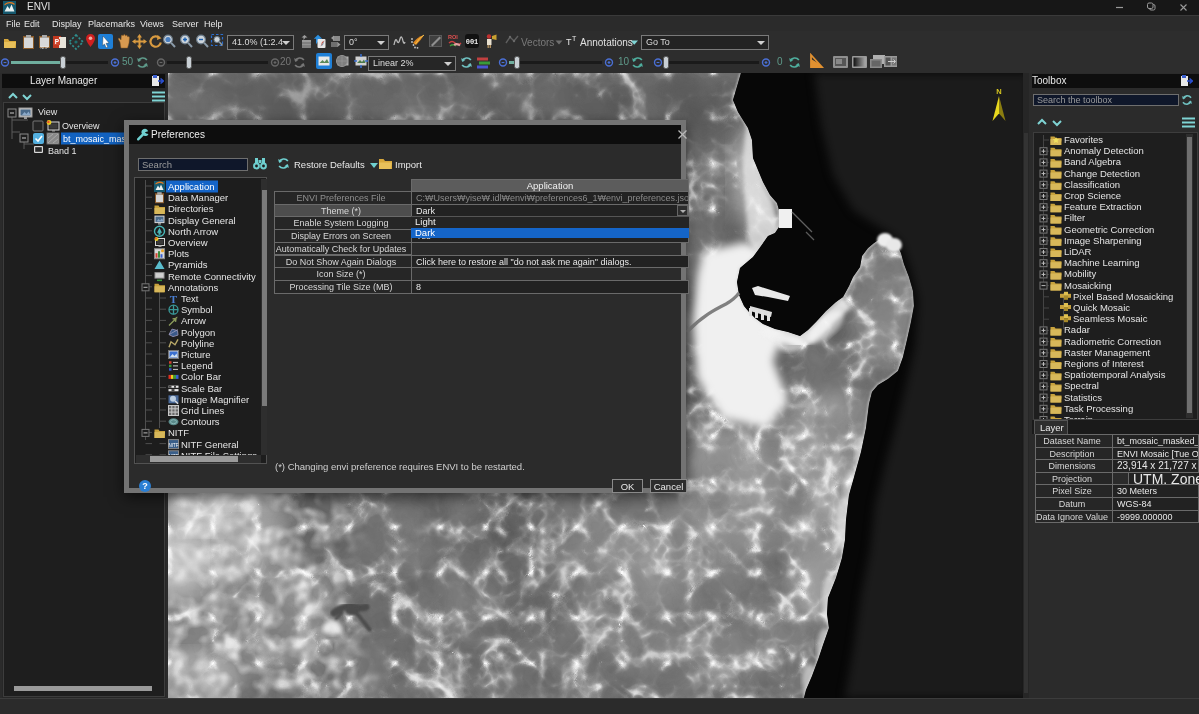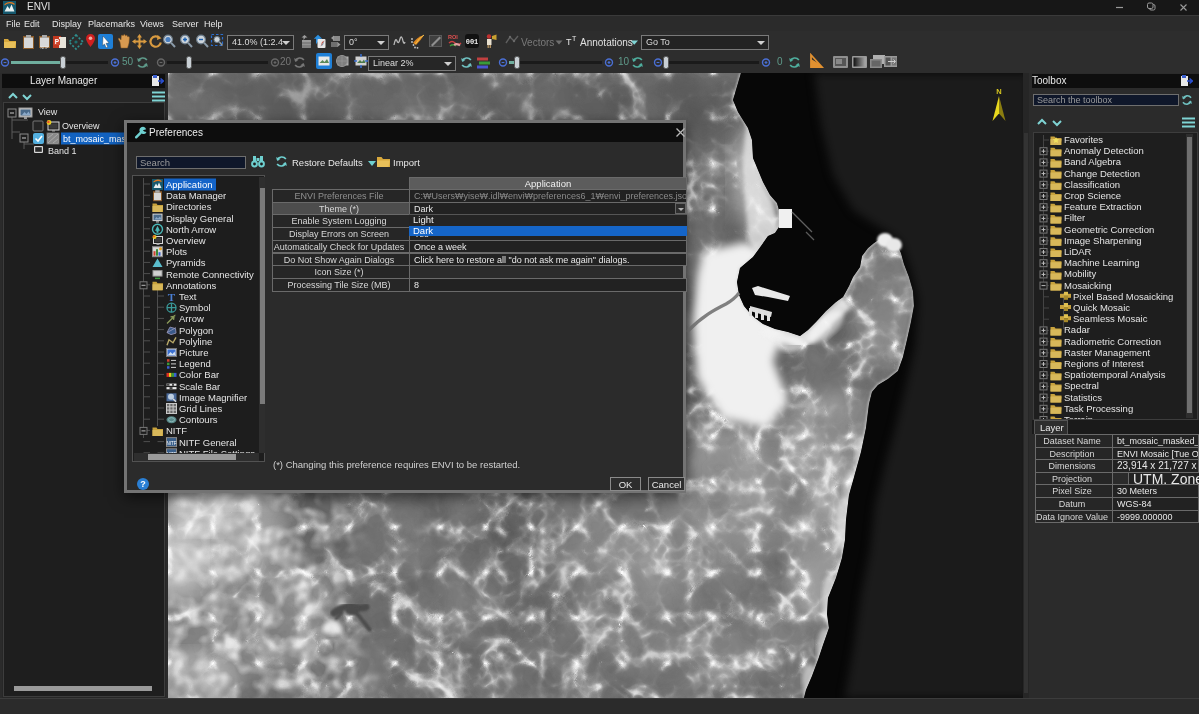--- a/index.html
+++ b/index.html
@@ -15,21 +15,21 @@
 .wtxt{color:#e0e0e0;font-size:10px;position:absolute}
 
 .ptitle{position:absolute;background:#0e0e0e;color:#e8e8e8;font-size:10px}
 #layerman{position:absolute;left:2px;top:73px;width:164px;height:625px;background:#272727}
 #lm-tree{position:absolute;left:1px;top:29px;width:162px;height:595px;background:#1e1e1e;border:1px solid #3d3d3d}
 #imgview{position:absolute;left:168px;top:73px;width:861px;height:625px;background:#1d1d1d}
 #toolbox{position:absolute;left:1032px;top:73px;width:167px;height:625px;background:#2b2b2b}
 #statusbar{position:absolute;left:0;top:698px;width:1199px;height:16px;background:#2b2b2b;border-top:1px solid #3c3c3c}
 .srchbox{position:absolute;background:#0f172a;border:1px solid #6e6e6e;color:#9a9a9a;font-size:9.5px;padding-left:3px}
 
-#dlg{position:absolute;left:124px;top:120px;width:562px;height:373px;background:#2b2b2b;border:3px solid #737373;box-shadow:0 4px 14px rgba(0,0,0,0.6)}
+#dlg{position:absolute;left:124px;top:120px;width:562px;height:373px;background:#2b2b2b;border:5px solid #737373;box-shadow:0 4px 14px rgba(0,0,0,0.6)}
 #dlg-title{position:absolute;left:0;top:0;width:100%;height:19px;background:#0d0d0d;color:#ededed;font-size:10px}
 #dlg-tree{position:absolute;left:5px;top:52px;width:133px;height:287px;background:#1d1d1d;border:1px solid #525252}
 .cell{position:absolute;border:1px solid #6a6a6a;font-size:9.5px;overflow:hidden;white-space:nowrap}
 .lblc{background:#262626;color:#d8d8d8;text-align:center;padding-right:4px}
 .valc{background:#222222;color:#e8e8e8;padding-left:4px}
 .btn{position:absolute;height:14px;background:#2d2d2d;border:1px solid #8a8a8a;color:#e8e8e8;font-size:9.5px;text-align:center}
 </style></head>
 <body>
 
 <div id="titlebar">
@@ -1074,29 +1074,28 @@
     <div class="cell" style="left:282px;top:54px;width:278px;height:13px;background:#5c5c5c;color:#f0f0f0;text-align:center;line-height:12px">Application</div>
     <div class="cell lblc" style="left:145px;top:66.0px;width:138px;height:13.7px;line-height:12.7px;background:#262626;color:#8f8f8f;font-size:9px">ENVI Preferences File</div>
     <div class="cell valc" style="left:282px;top:66.0px;width:278px;height:13.7px;line-height:12.7px;color:#8a8a8a;font-size:9px">C:₩Users₩yise₩.idl₩envi₩preferences6_1₩envi_preferences.json</div>
     <div class="cell lblc" style="left:145px;top:78.7px;width:138px;height:13.7px;line-height:12.7px;background:#4d4d4d;color:#d8d8d8;font-size:9px">Theme (*)</div>
     <div class="cell valc" style="left:282px;top:78.7px;width:278px;height:13.7px;line-height:12.7px;color:#e8e8e8;font-size:9px">Dark</div>
     <div class="cell lblc" style="left:145px;top:91.4px;width:138px;height:13.7px;line-height:12.7px;background:#262626;color:#d8d8d8;font-size:9px">Enable System Logging</div>
     <div class="cell valc" style="left:282px;top:91.4px;width:278px;height:13.7px;line-height:12.7px;color:#e8e8e8;font-size:9px">Yes</div>
     <div class="cell lblc" style="left:145px;top:104.1px;width:138px;height:13.7px;line-height:12.7px;background:#262626;color:#d8d8d8;font-size:9px">Display Errors on Screen</div>
     <div class="cell valc" style="left:282px;top:104.1px;width:278px;height:13.7px;line-height:12.7px;color:#e8e8e8;font-size:9px">Yes</div>
     <div class="cell lblc" style="left:145px;top:116.8px;width:138px;height:13.7px;line-height:12.7px;background:#262626;color:#d8d8d8;font-size:9px">Automatically Check for Updates</div>
-    <div class="cell valc" style="left:282px;top:116.8px;width:278px;height:13.7px;line-height:12.7px;color:#e8e8e8;font-size:9px">Once a week</div>
     <div class="cell lblc" style="left:145px;top:129.5px;width:138px;height:13.7px;line-height:12.7px;background:#262626;color:#d8d8d8;font-size:9px">Do Not Show Again Dialogs</div>
     <div class="cell valc" style="left:282px;top:129.5px;width:278px;height:13.7px;line-height:12.7px;color:#e8e8e8;font-size:9px">Click here to restore all "do not ask me again" dialogs.</div>
     <div class="cell lblc" style="left:145px;top:142.2px;width:138px;height:13.7px;line-height:12.7px;background:#262626;color:#d8d8d8;font-size:9px">Icon Size (*)</div>
     <div class="cell lblc" style="left:145px;top:154.9px;width:138px;height:13.7px;line-height:12.7px;background:#262626;color:#d8d8d8;font-size:9px">Processing Tile Size (MB)</div>
     <div class="cell valc" style="left:282px;top:154.9px;width:278px;height:13.7px;line-height:12.7px;color:#e8e8e8;font-size:9px">8</div>
     <div class="abs" style="left:548px;top:80.2px;width:11px;height:10.5px;background:#2e2e2e;border:1px solid #666">
       <div style="width:0;height:0;border-left:3px solid transparent;border-right:3px solid transparent;border-top:3.5px solid #b0b0b0;margin:3.5px auto"></div>
     </div>
     <div class="abs" style="left:282px;top:91px;width:278px;height:21px;background:#1d1d1d;border-top:1px solid #555;z-index:5">
 <div style="height:10.5px;background:#242424;color:#f0f0f0;font-size:9.5px;padding-left:4px;line-height:10px">Light</div>
 <div style="height:10.5px;background:#1565c8;color:#ffffff;font-size:9.5px;padding-left:4px;line-height:10px">Dark</div>
 </div>
-    <span class="abs" style="left:146px;top:336px;font-size:9.5px;color:#d0d0d0">(*) Changing this preference requires ENVI to be restarted.</span>
+    <span class="abs" style="left:146px;top:336px;font-size:9.5px;color:#d0d0d0">(*) Changing envi preference requires ENVI to be restarted.</span>
     <div class="abs" style="left:10px;top:355px;width:12px;height:12px;border-radius:6px;background:#2a7fd4;color:#fff;font-size:9px;text-align:center;line-height:12px;font-weight:bold">?</div>
     <div class="btn" style="left:483px;top:354px;width:31px;line-height:13px">OK</div>
     <div class="btn" style="left:521px;top:354px;width:37px;line-height:13px">Cancel</div>
   </div>
 </body></html>

